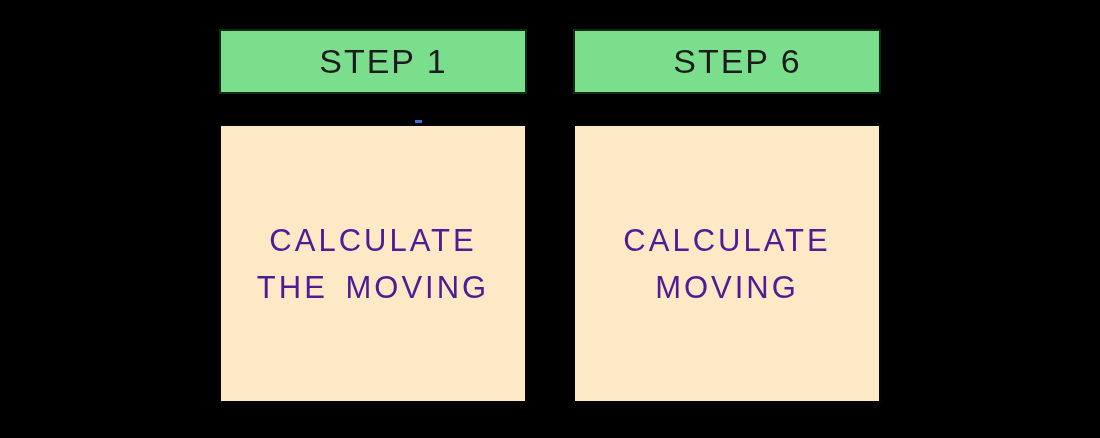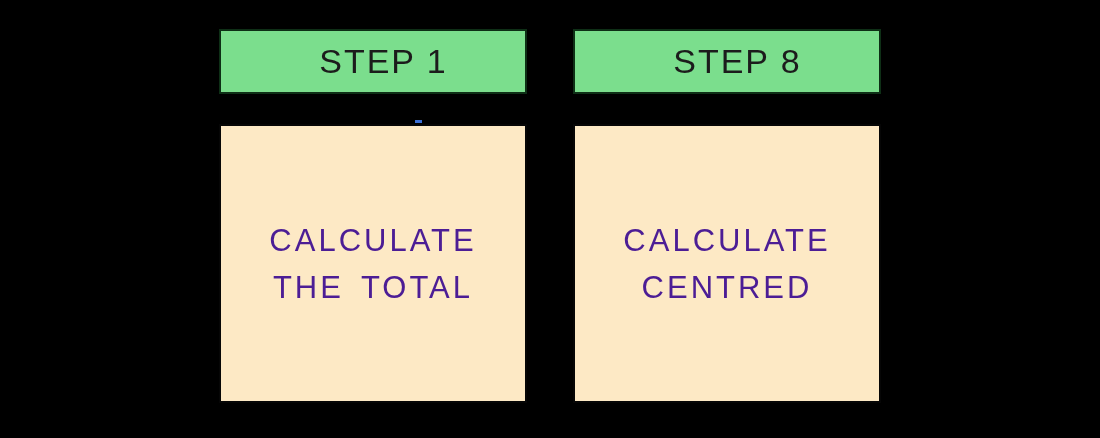--- a/index.html
+++ b/index.html
@@ -66,28 +66,28 @@
 </head>
 <body>
 
 <div class="canvas">
 
   <div class="box header-box col-left">
     <span>STEP 1</span>
   </div>
 
   <div class="box header-box col-right">
-    <span>STEP 8</span>
+    <span>STEP 6</span>
   </div>
 
   <div class="box body-box col-left">
     <div class="line">CALCULATE</div>
-    <div class="line">THE TOTAL</div>
+    <div class="line">THE MOVING</div>
   </div>
 
   <div class="box body-box col-right">
     <div class="line">CALCULATE</div>
-    <div class="line">CENTRED</div>
+    <div class="line">MOVING</div>
   </div>
 
   <div class="artifact-dash"></div>
 
 </div>
 
 </body></html>

